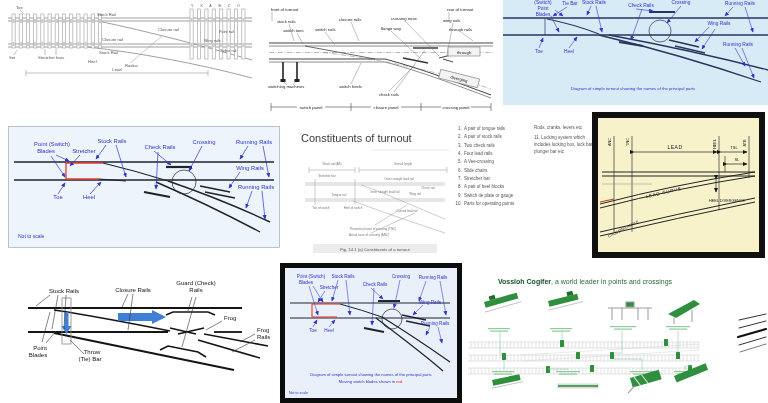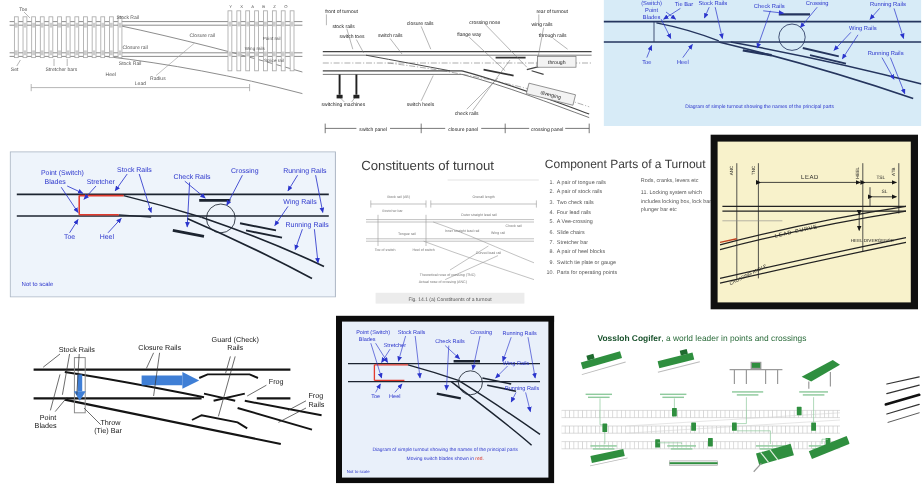--- a/index.html
+++ b/index.html
@@ -313,21 +313,20 @@
     <text x="58" y="84">Heel of switch</text>
     <text x="112" y="87">Curved lead rail</text>
     <text x="78" y="105">Theoretical nose of crossing (TNC)</text>
     <text x="74" y="111">Actual nose of crossing (ANC)</text>
   </g>
   <rect x="18" y="119" width="124" height="9" fill="#ececec"></rect>
   <text x="80" y="125.5" font-size="4.2" fill="#555" text-anchor="middle">Fig. 14.1 (a)   Constituents of a turnout</text>
 </svg>
 
 <div class="tile" style="left:452px;top:125px;width:148px;height:133px;background:#fff">
-  <div class="comp-head">Component Parts of a Turnout</div>
   <div class="comp-cols">
     <ol class="comp-list">
       <li>A pair of tongue rails</li>
       <li>A pair of stock rails</li>
       <li>Two check rails</li>
       <li>Four lead rails</li>
       <li>A Vee-crossing</li>
       <li>Slide chairs</li>
       <li>Stretcher bar</li>
       <li>A pair of heel blocks</li>

